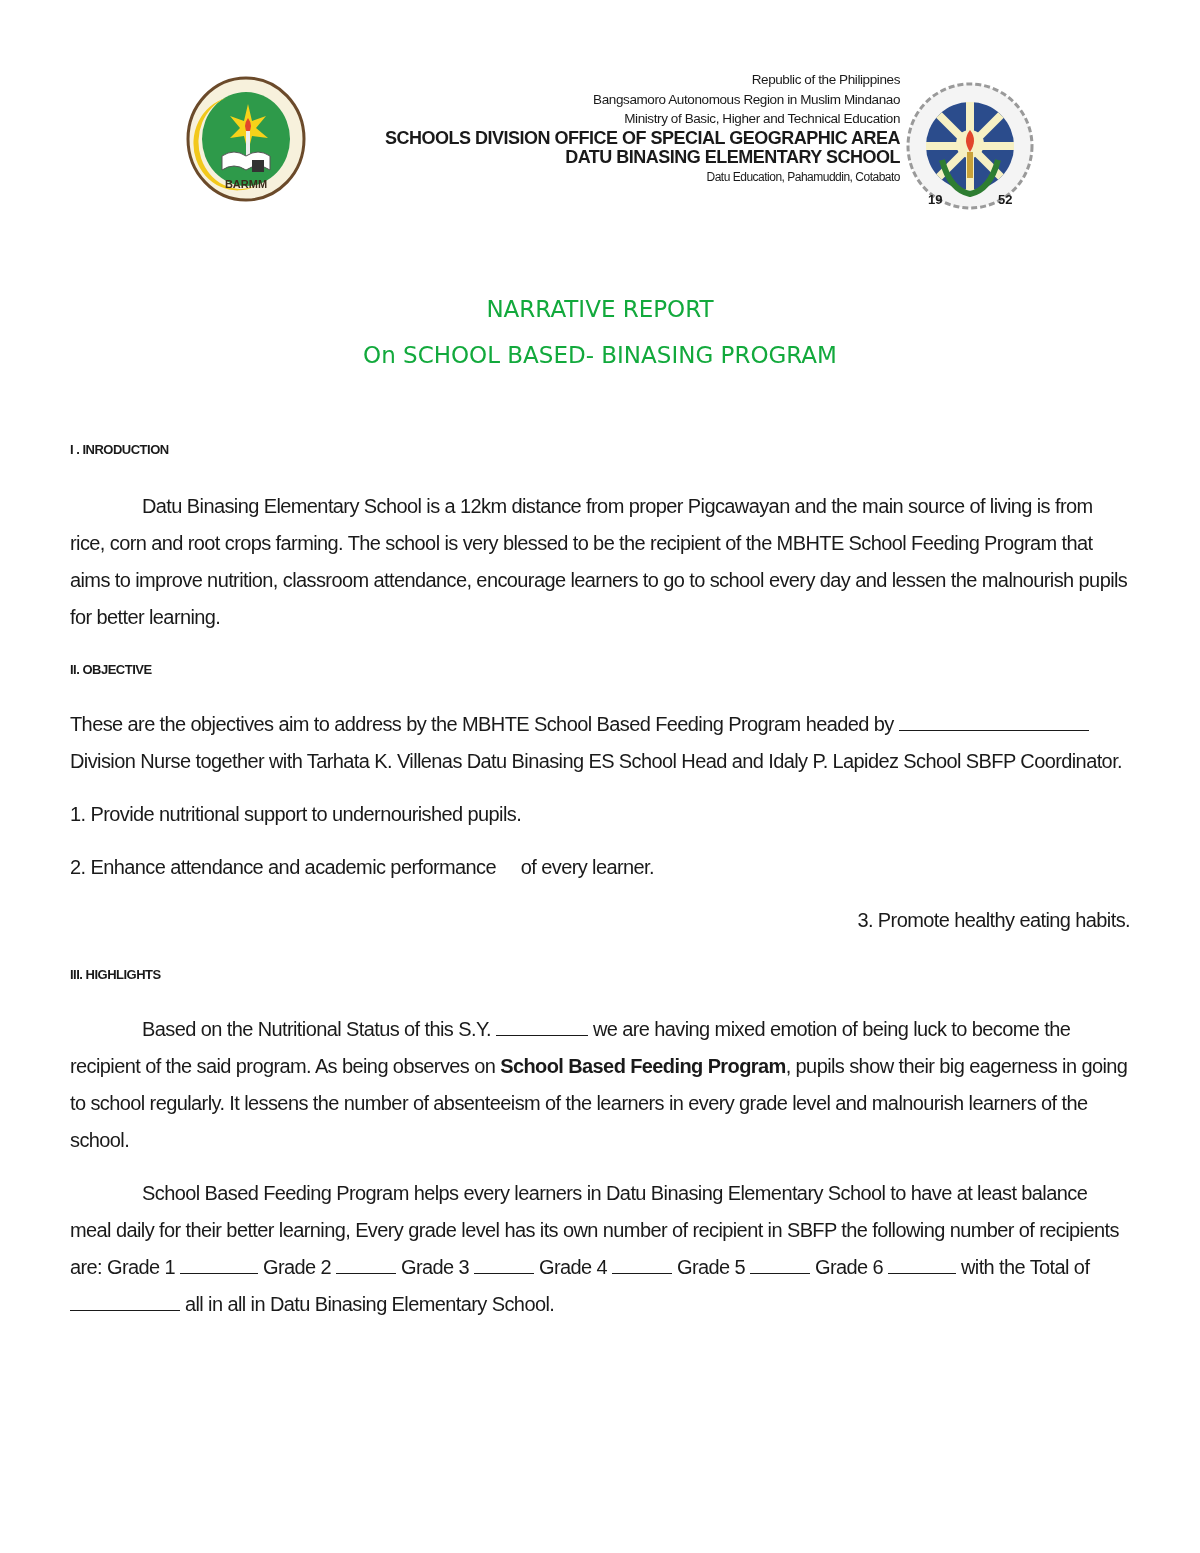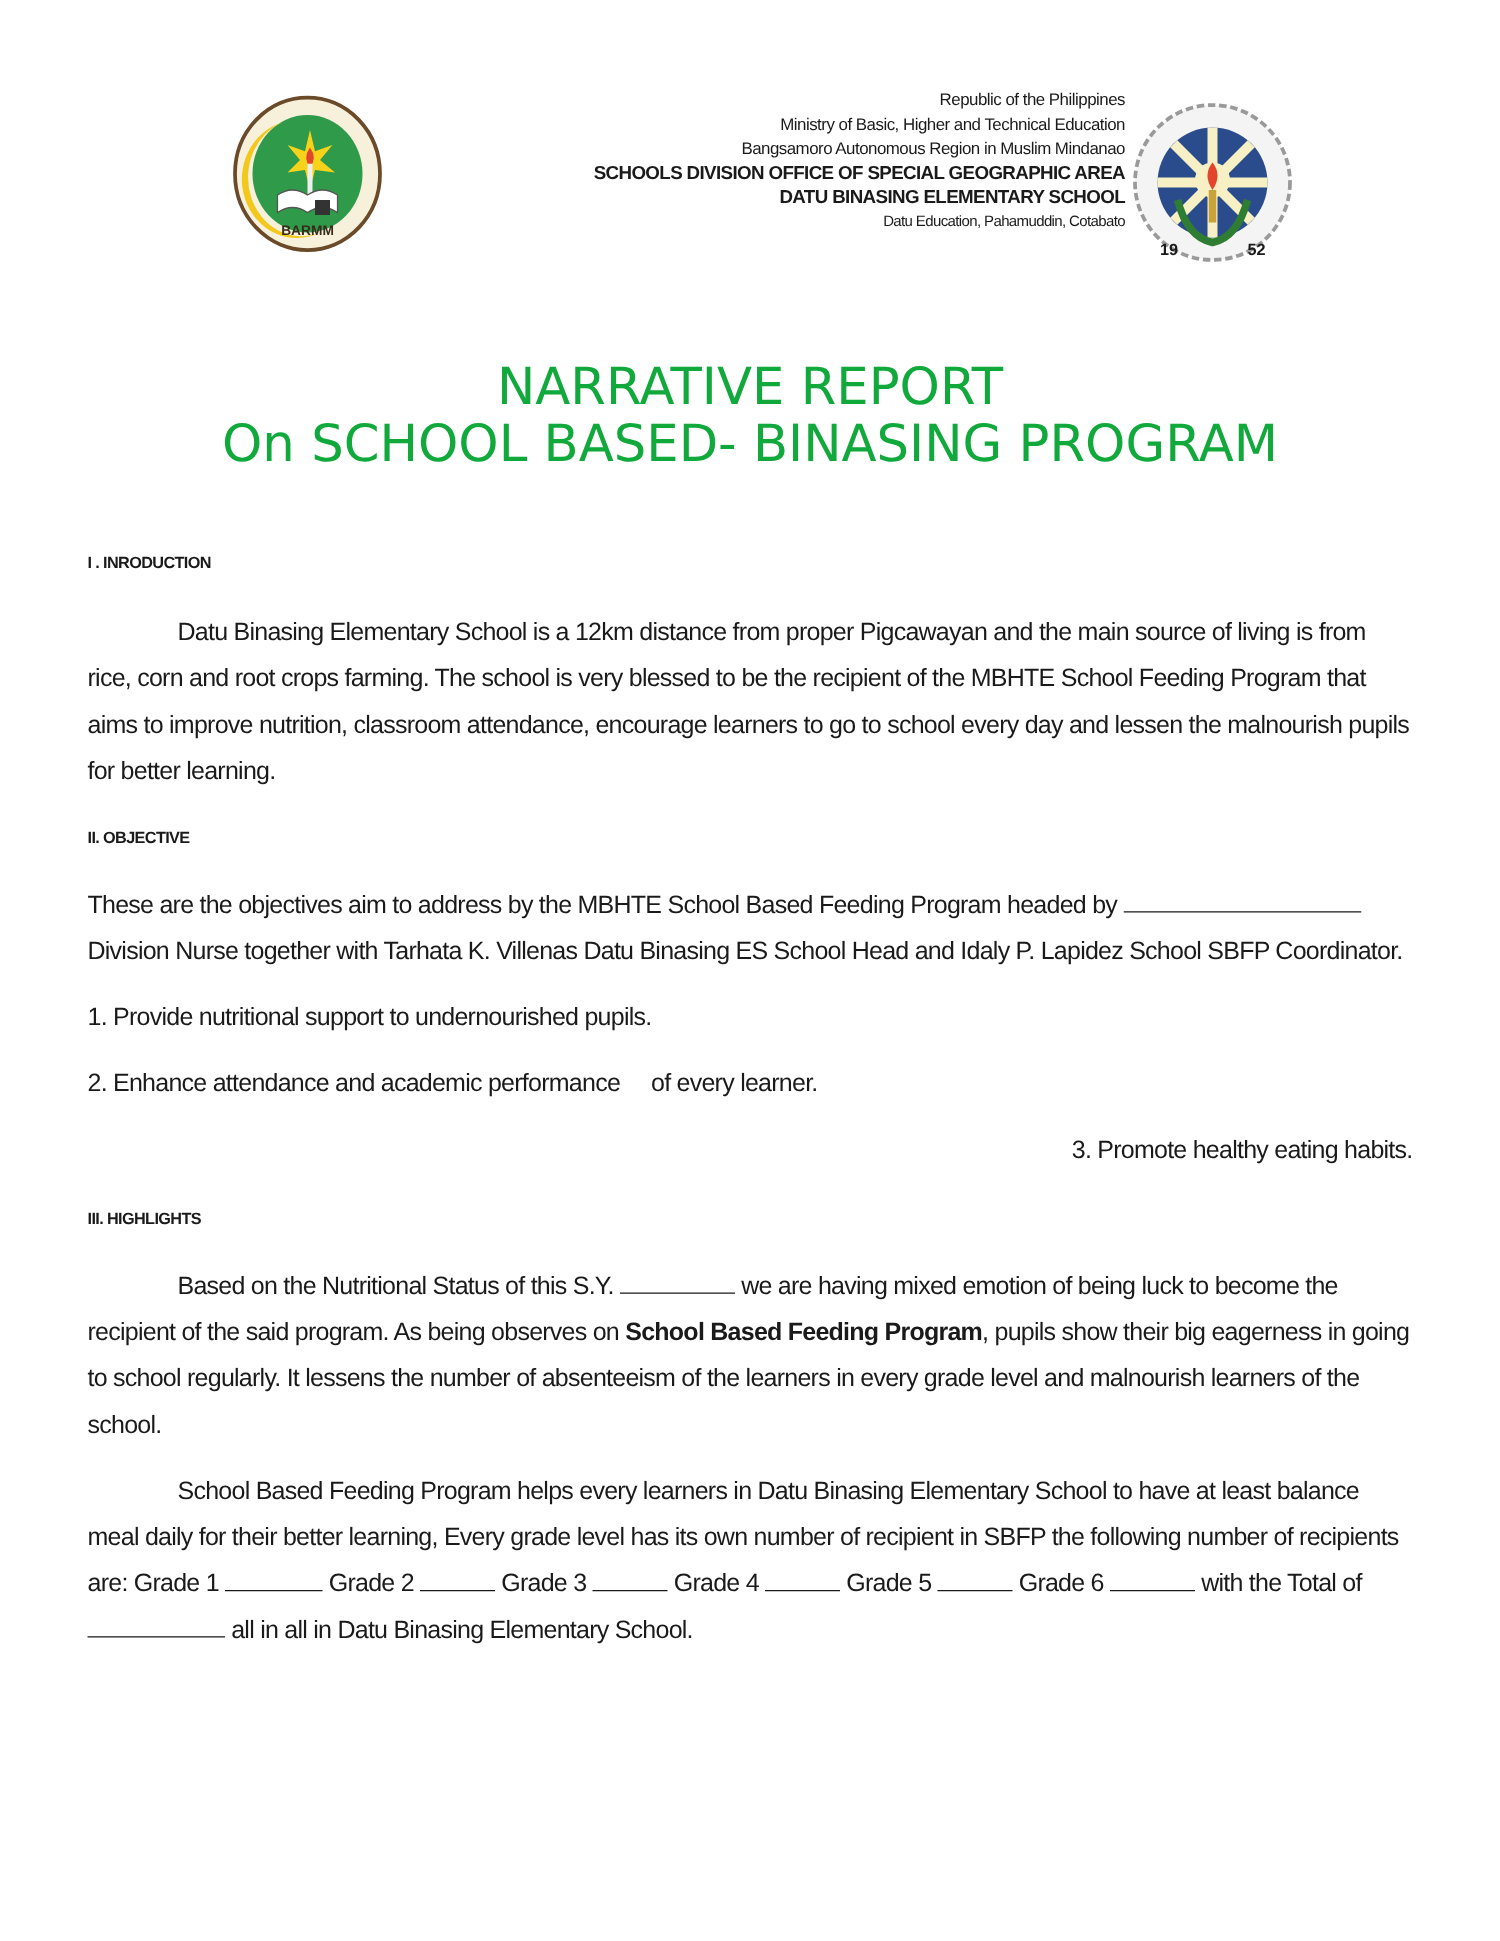--- a/index.html
+++ b/index.html
@@ -6,26 +6,26 @@
   body { width: 1200px; height: 1553px; position: relative; overflow: hidden;
          font-family: "Liberation Sans", sans-serif; color: #1a1a1a; }
   .page { position: absolute; left: 0; top: 0; width: 1200px; height: 1553px; }
 
   
   .letterhead { position: absolute; left: 0; top: 70px; width: 1200px; height: 160px; }
   .logo-left { position: absolute; left: 186px; top: 6px; width: 120px; height: 126px; }
   .logo-right { position: absolute; left: 898px; top: 10px; width: 144px; height: 132px; }
   .head-text { position: absolute; left: 300px; top: 0; width: 600px; text-align: right;
                font-size: 13.5px; line-height: 19.5px; letter-spacing: -0.4px; }
-  .head-text .bold { font-weight: bold; font-size: 15px; letter-spacing: -0.5px; }
+  .head-text .bold { font-weight: bold; font-size: 18px; letter-spacing: -0.5px; }
   .head-text .small { font-size: 12px; letter-spacing: -0.5px; }
 
   
   .title { position: absolute; left: 0; top: 286px; width: 1200px; text-align: center;
-           color: #12a93c; font-family: "DejaVu Sans", sans-serif; font-size: 41px; line-height: 46px; }
+           color: #12a93c; font-family: "DejaVu Sans", sans-serif; font-size: 23px; line-height: 46px; }
 
   
   .body { position: absolute; left: 70px; top: 430px; width: 1060px;
           font-size: 20px; letter-spacing: -0.6px; }
   .heading { font-weight: bold; font-size: 13px; letter-spacing: -0.5px; margin: 0; line-height: 40px; }
   .para { margin: 0; line-height: 37px; text-align: left; }
   .indent { text-indent: 72px; }
   .blank { display: inline-block; border-bottom: 1.5px solid #1a1a1a; height: 17px; vertical-align: baseline; }
   .strong { font-weight: bold; }
 </style>
@@ -45,22 +45,22 @@
         <path d="M62 42 q6 8 0 16 q-6 -8 0 -16 Z" fill="#e2452b"></path>
         <rect x="60" y="55" width="4" height="26" fill="#eeeeee"></rect>
         <path d="M36 80 q12 -8 24 0 q12 -8 24 0 v14 q-12 -8 -24 0 q-12 -8 -24 0 Z" fill="#ffffff" stroke="#555" stroke-width="1"></path>
         <rect x="66" y="84" width="12" height="12" fill="#333"></rect>
         <text x="60" y="112" text-anchor="middle" font-size="11" font-weight="bold" fill="#3a2a1a" font-family="Liberation Sans, sans-serif">BARMM</text>
       </svg>
     </div>
 
     <div class="head-text">
       <div>Republic of the Philippines</div>
+      <div>Bangsamoro Autonomous Region in Muslim Mindanao</div>
       <div>Ministry of Basic, Higher and Technical Education</div>
-      <div>Bangsamoro Autonomous Region in Muslim Mindanao</div>
       <div class="bold">SCHOOLS DIVISION OFFICE OF SPECIAL GEOGRAPHIC AREA</div>
       <div class="bold">DATU BINASING ELEMENTARY SCHOOL</div>
       <div class="small">Datu Education, Pahamuddin, Cotabato</div>
     </div>
 
     <div class="logo-right">
       <svg width="144" height="132" viewBox="0 0 144 132">
         <circle cx="72" cy="66" r="62" fill="#f4f4f4" stroke="#9a9a9a" stroke-width="3" stroke-dasharray="6 3"></circle>
         <circle cx="72" cy="66" r="44" fill="#2b4c8c"></circle>
         <g stroke="#f6f0c4" stroke-width="8">

